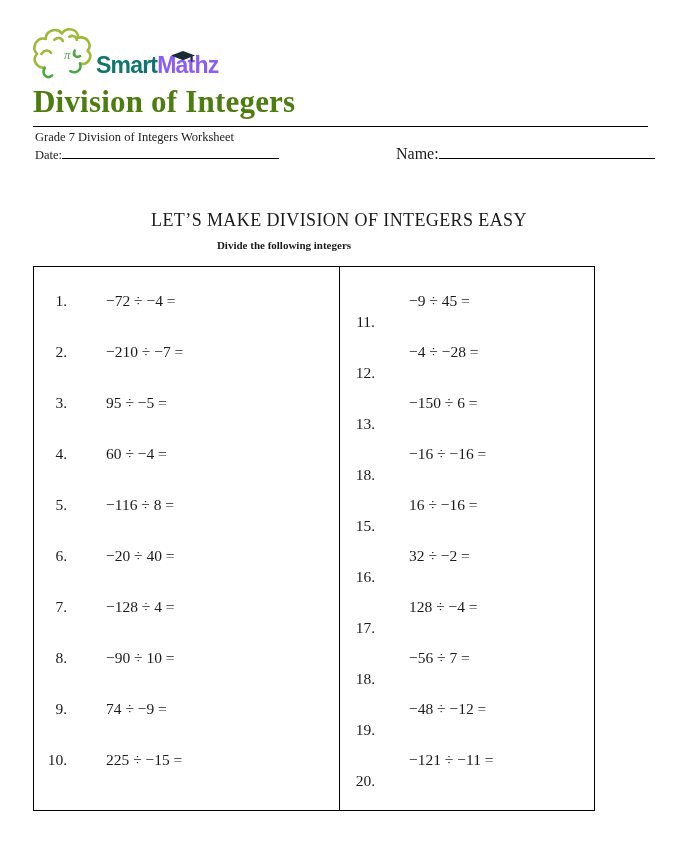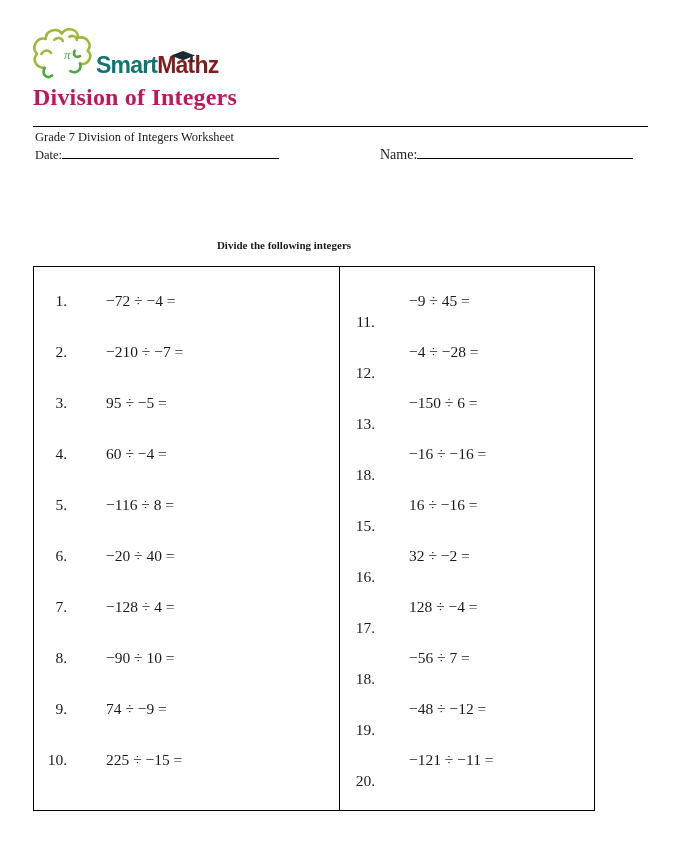--- a/index.html
+++ b/index.html
@@ -14,33 +14,33 @@
   
   .logo{position:absolute;left:30px;top:26px;display:flex;align-items:flex-start;}
   .logo-tree{flex:none;}
   .logo-text{
     margin-left:-4px;margin-top:26px;
     font-family:"Liberation Sans", sans-serif;
     font-weight:bold;font-size:23px;letter-spacing:-0.8px;
     white-space:nowrap;
   }
   .brand-smart{color:#0f766e;}
-  .brand-mathz{color:#7f1d1d;position:relative;display:inline-block;}
+  .brand-mathz{color:#8b5cf6;position:relative;display:inline-block;}
   .grad-cap{position:absolute;left:14px;top:-9px;}
   
   .doc-title{
     position:absolute;left:33px;top:84px;
-    font-size:24px;font-weight:bold;color:#be185d;
+    font-size:31px;font-weight:bold;color:#4d7c0f;
     letter-spacing:0.2px;
   }
   
   .hrule{position:absolute;left:33px;top:126px;width:615px;border-top:1.6px solid #000;}
   .meta-worksheet{position:absolute;left:35px;top:130px;font-size:12.5px;}
   .meta-date{position:absolute;left:35px;top:145px;font-size:12.5px;}
-  .meta-name{position:absolute;left:380px;top:145px;font-size:14px;}
+  .meta-name{position:absolute;left:396px;top:145px;font-size:16px;}
   .blank-line{
     display:inline-block;vertical-align:baseline;
     border-bottom:1.3px solid #000;height:13px;
   }
   .date-line{width:217px;}
   .name-line{width:216px;}
   
   .main-heading{
     position:absolute;left:0;top:210px;width:678px;
     text-align:center;font-size:18px;letter-spacing:0.4px;
@@ -98,20 +98,21 @@
   <div class="hrule"></div>
 
   <div class="meta-worksheet">Grade 7 Division of Integers Worksheet</div>
   <div class="meta-date">
     <span>Date:</span><span class="blank-line date-line"></span>
   </div>
   <div class="meta-name">
     <span>Name:</span><span class="blank-line name-line"></span>
   </div>
 
+  <div class="main-heading">LET’S MAKE DIVISION OF INTEGERS EASY</div>
   <div class="sub-heading">Divide the following integers</div>
 
   <div class="ptable">
     <div class="pcol pcol-left">
         <div class="prow">
           <span class="pnum">1.</span>
           <span class="pexpr">−72 ÷ −4 =</span>
         </div>
         <div class="prow">
           <span class="pnum">2.</span>

